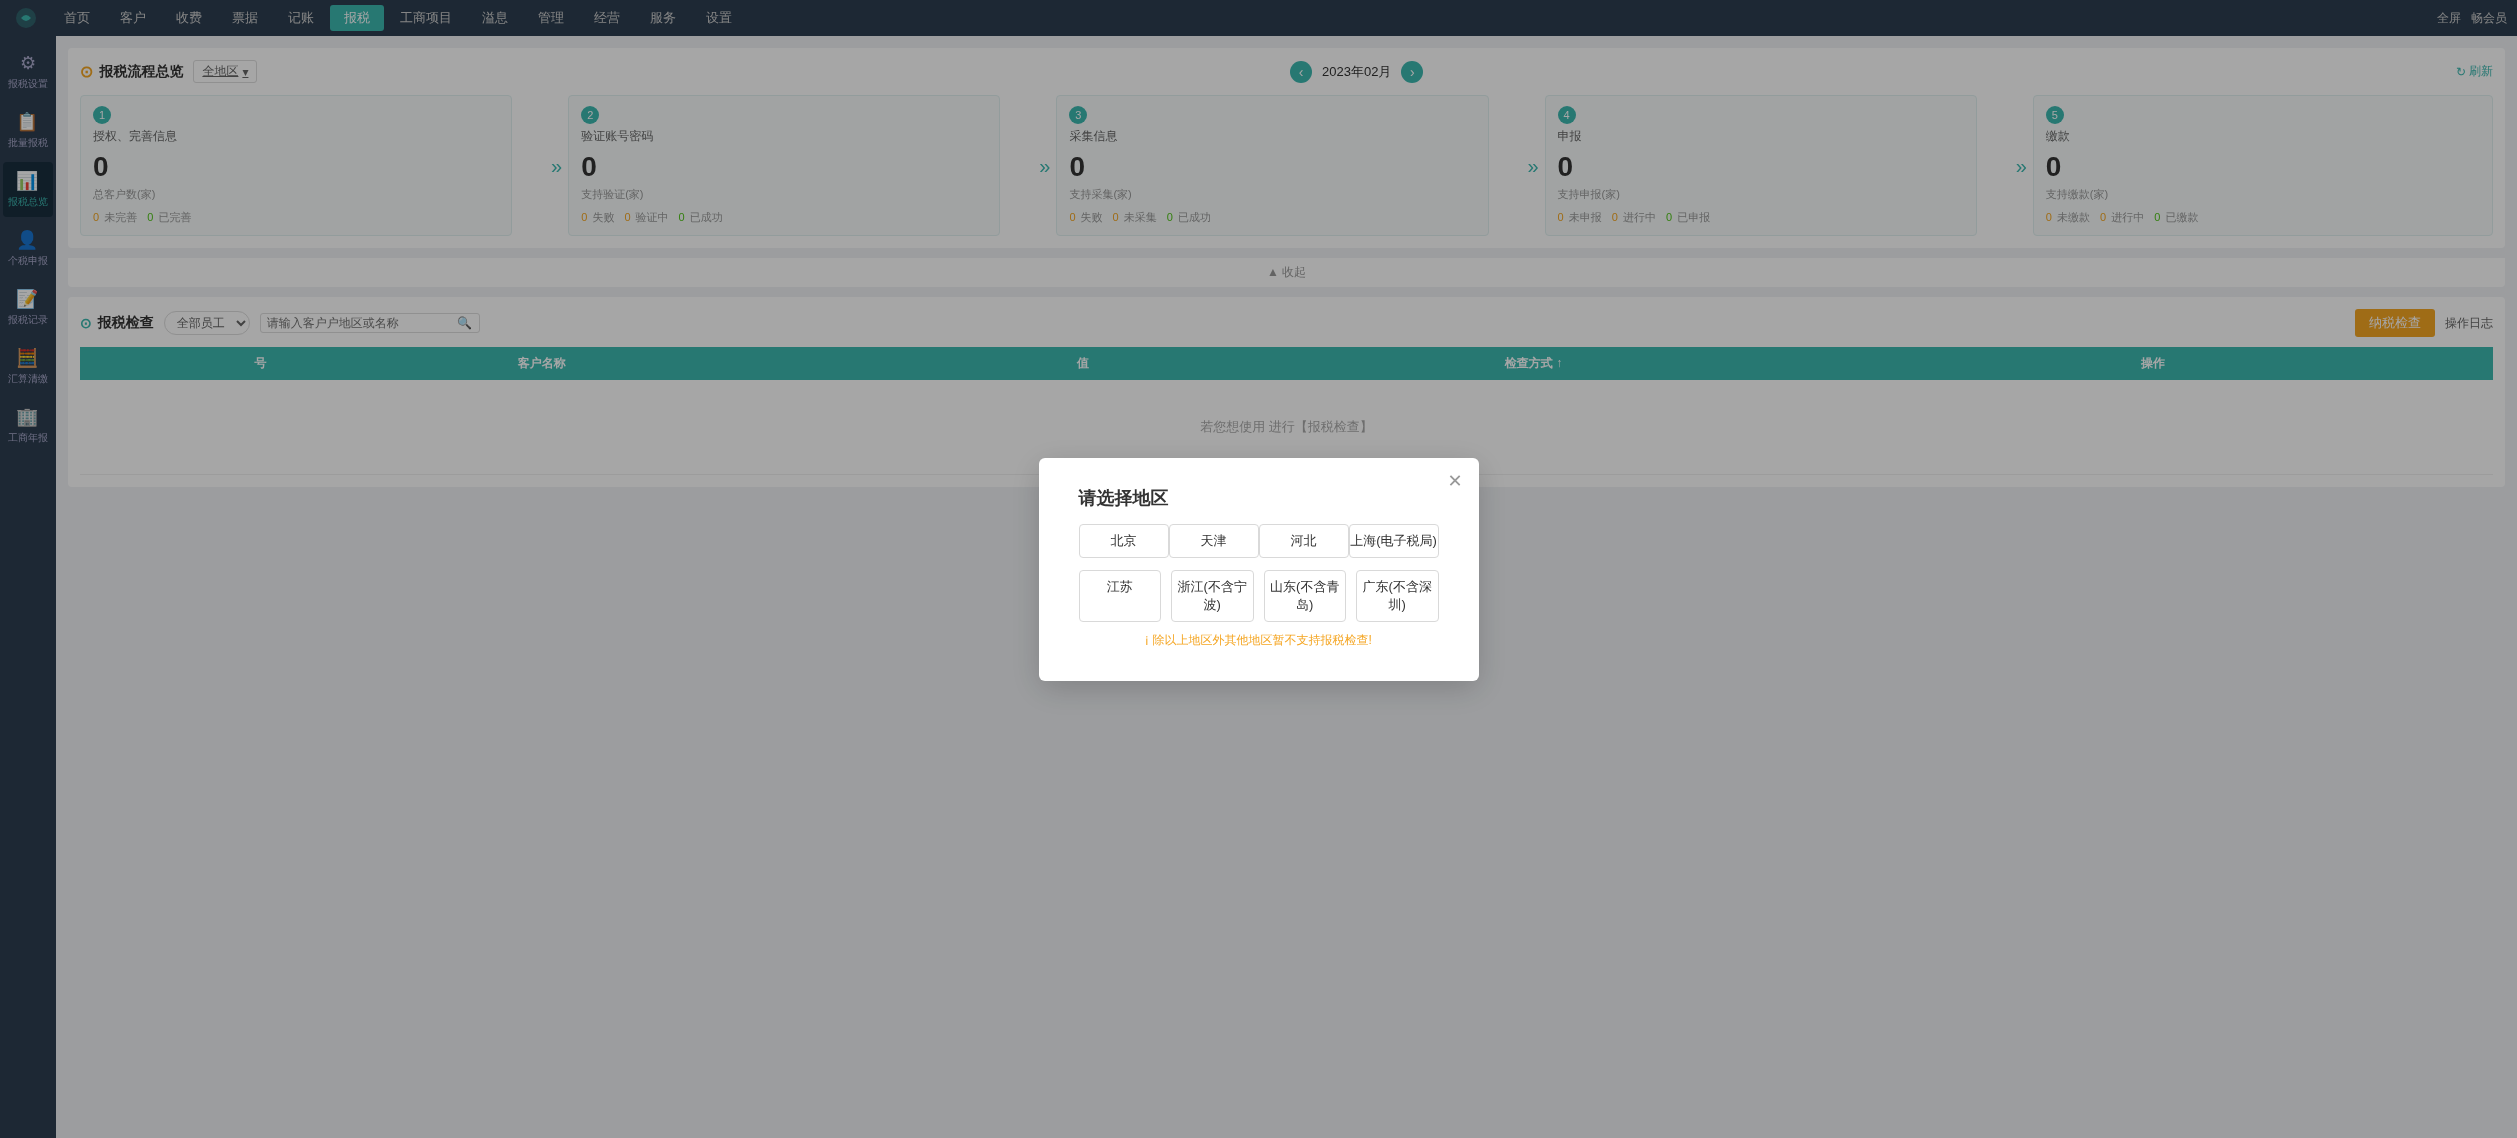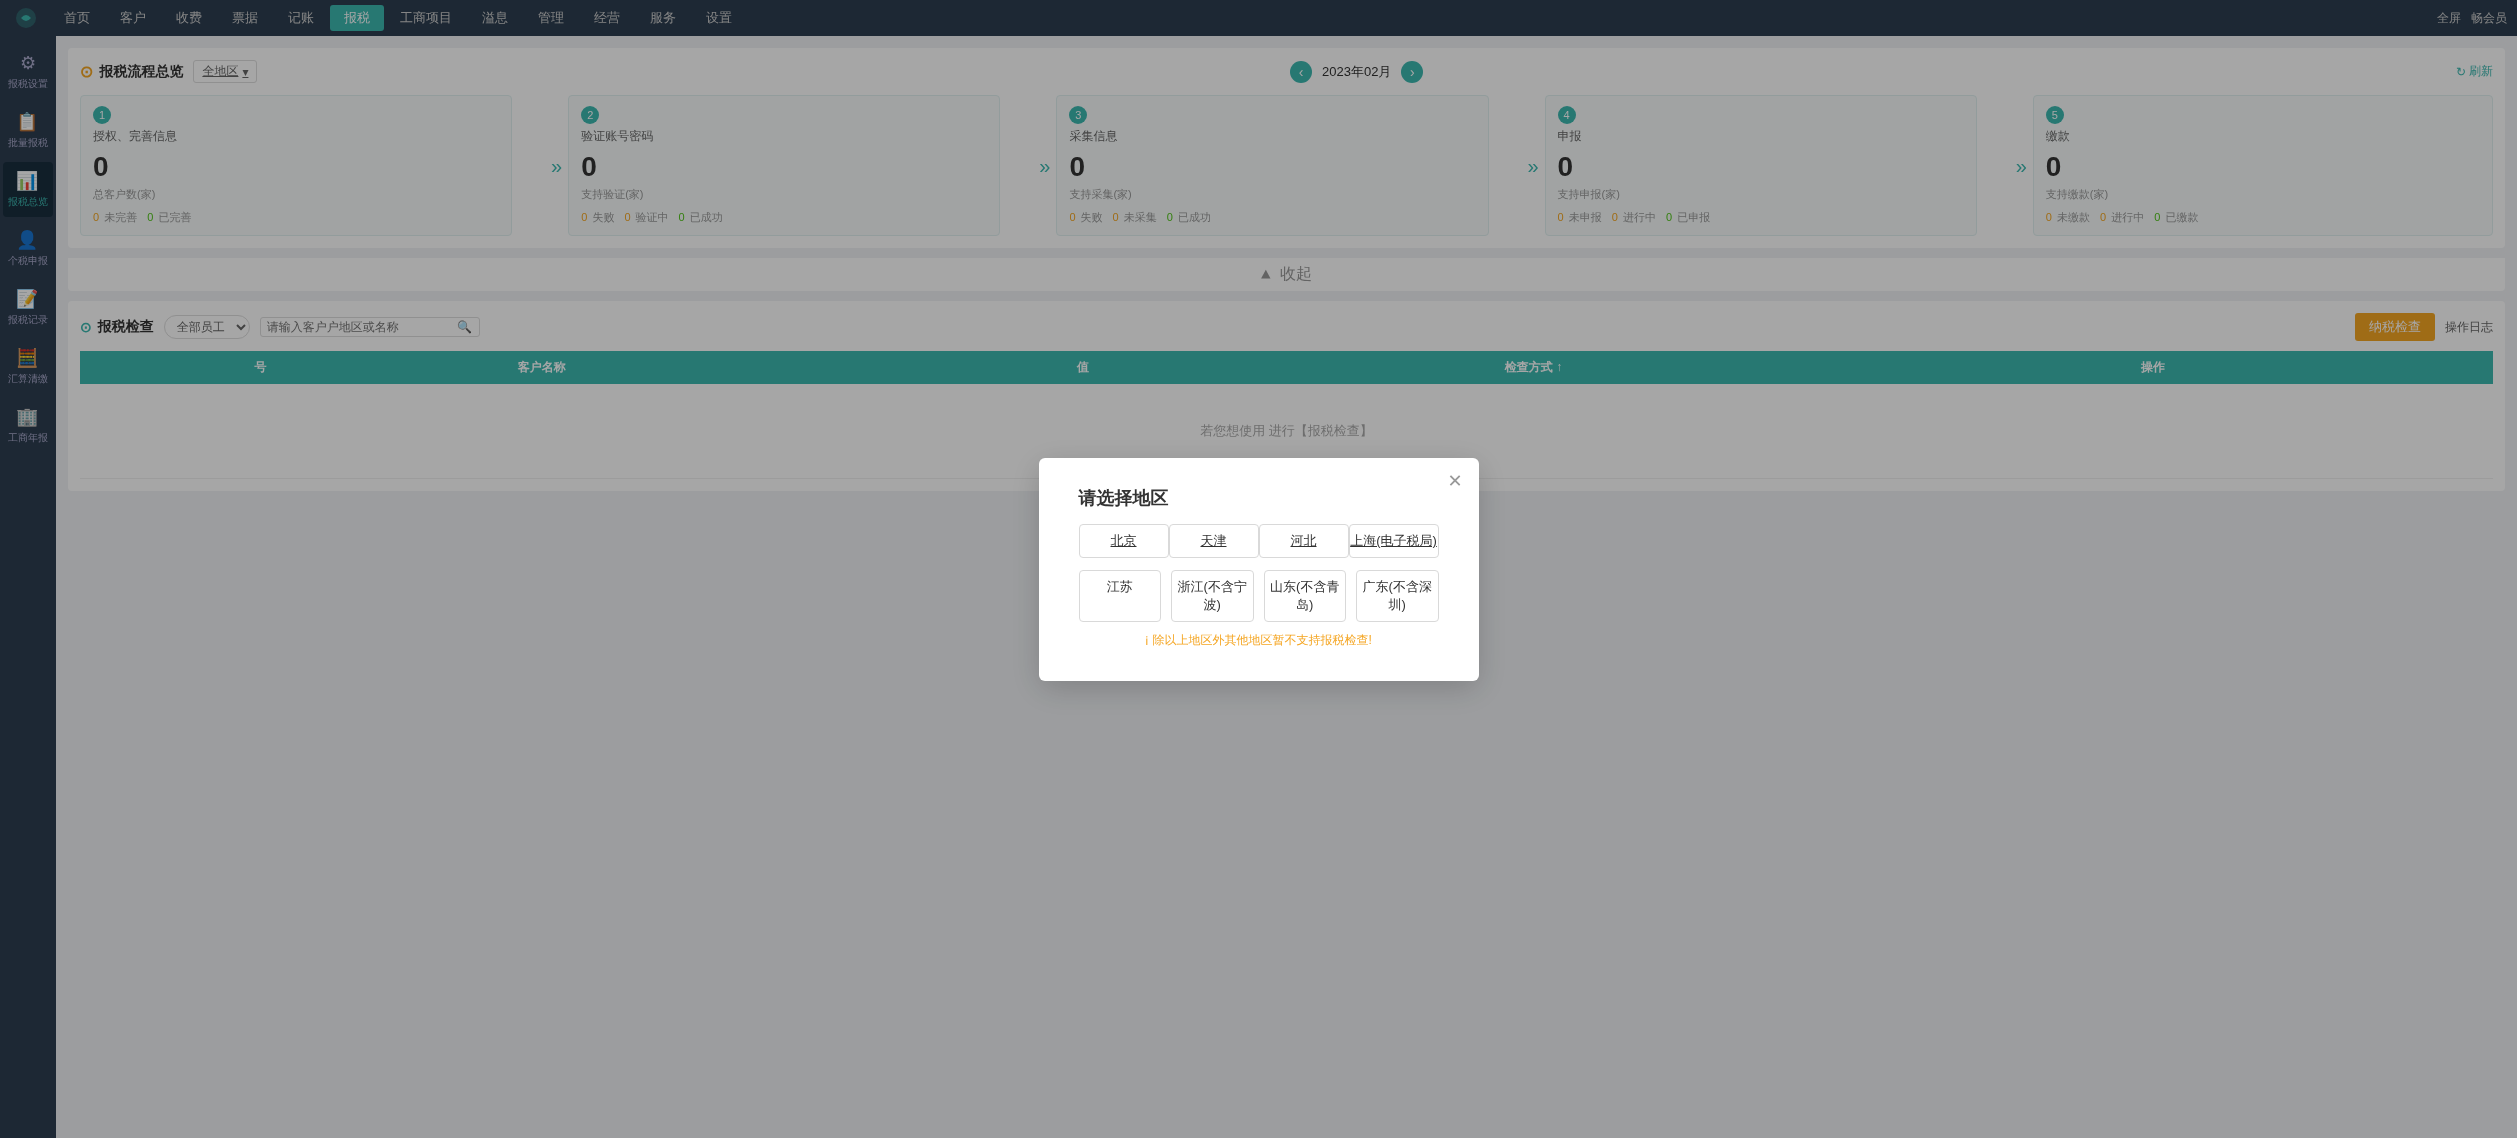--- a/index.html
+++ b/index.html
@@ -187,26 +187,25 @@
     }
     .step-stat { color: #999; }
     .step-stat .val { color: #f5a623; margin-right: 2px; }
     .step-stat .val.success { color: #52c41a; }
 
     
     .collapse-bar {
       text-align: center;
       padding: 6px;
       color: #999;
-      font-size: 16px;
+      font-size: 12px;
       cursor: pointer;
       background: #fff;
       margin-bottom: 10px;
       border-radius: 0 0 4px 4px;
-      font-family: Liberation Mono, monospace;
     }
 
     
     .check-section {
       background: #fff;
       border-radius: 4px;
       padding: 12px;
     }
     .check-header {
       display: flex;
@@ -599,21 +598,21 @@
       </table>
     </div>
   </div>
 </div>
 
 <div class="overlay">
   <div class="dialog">
     <div class="dialog-close">✕</div>
     <div class="dialog-title">请选择地区</div>
     <div id="dialog-regions">
-        <div style="display: grid; grid-template-columns: repeat(4, 1fr); margin-bottom: 12px; text-decoration: underline;">
+        <div style="display: grid; grid-template-columns: repeat(4, 1fr); margin-bottom: 12px;">
           <div class="region-btn">北京</div>
           <div class="region-btn">天津</div>
           <div class="region-btn">河北</div>
           <div class="region-btn">上海(电子税局)</div>
         </div>
         <div style="display: grid; grid-template-columns: repeat(4, 1fr); gap: 10px; margin-bottom: 10px;">
           <div class="region-btn">江苏</div>
           <div class="region-btn">浙江(不含宁波)</div>
           <div class="region-btn">山东(不含青岛)</div>
           <div class="region-btn">广东(不含深圳)</div>

